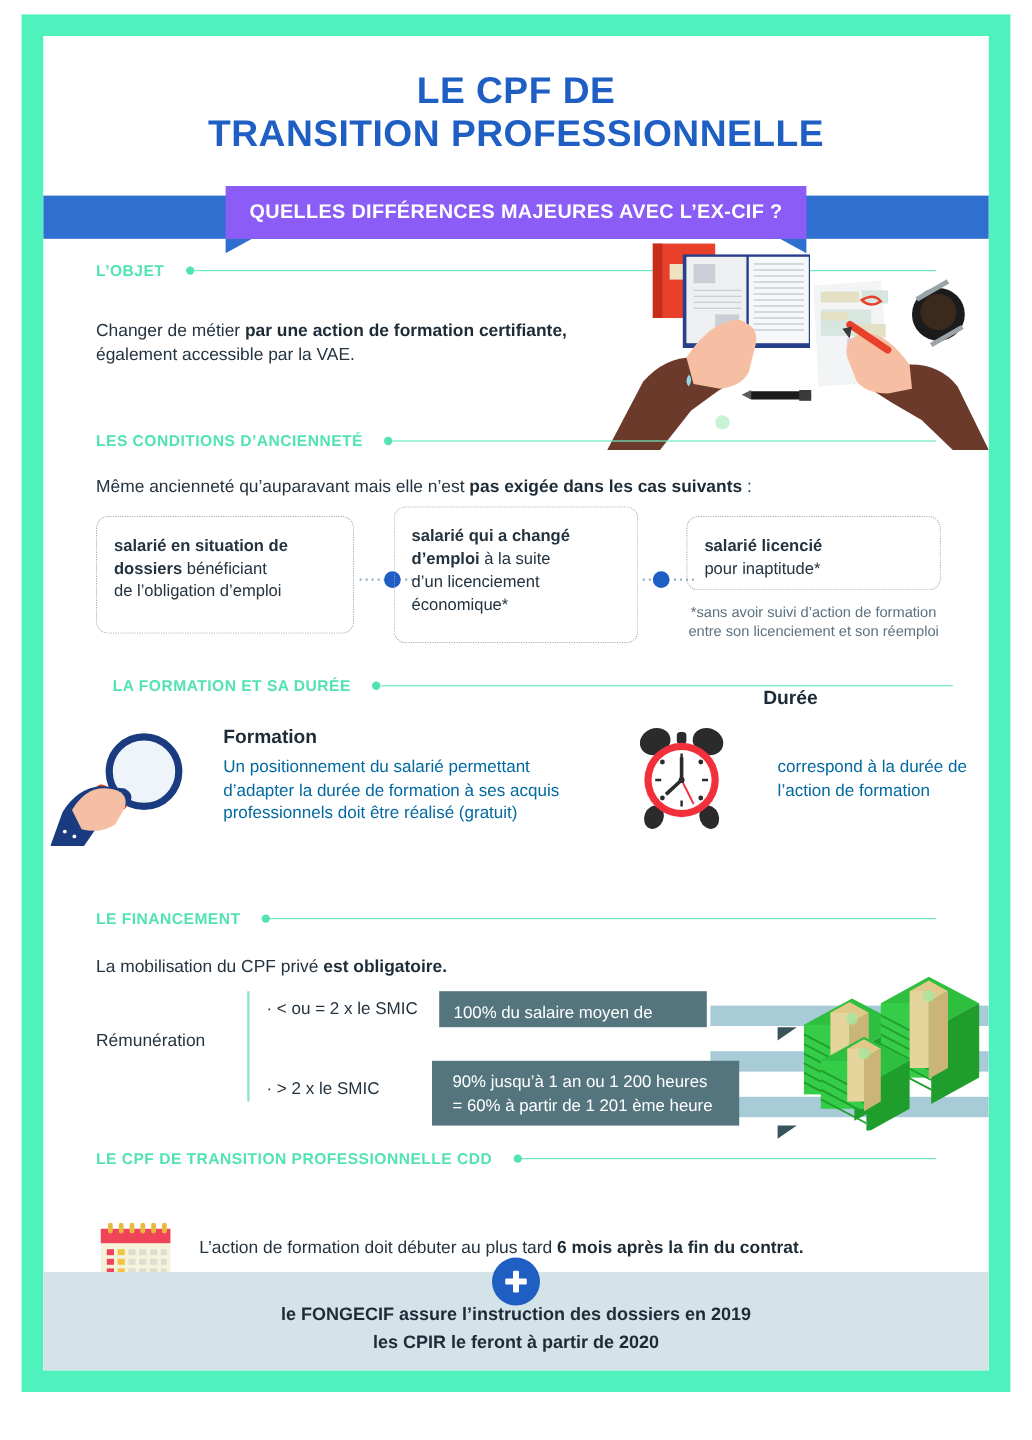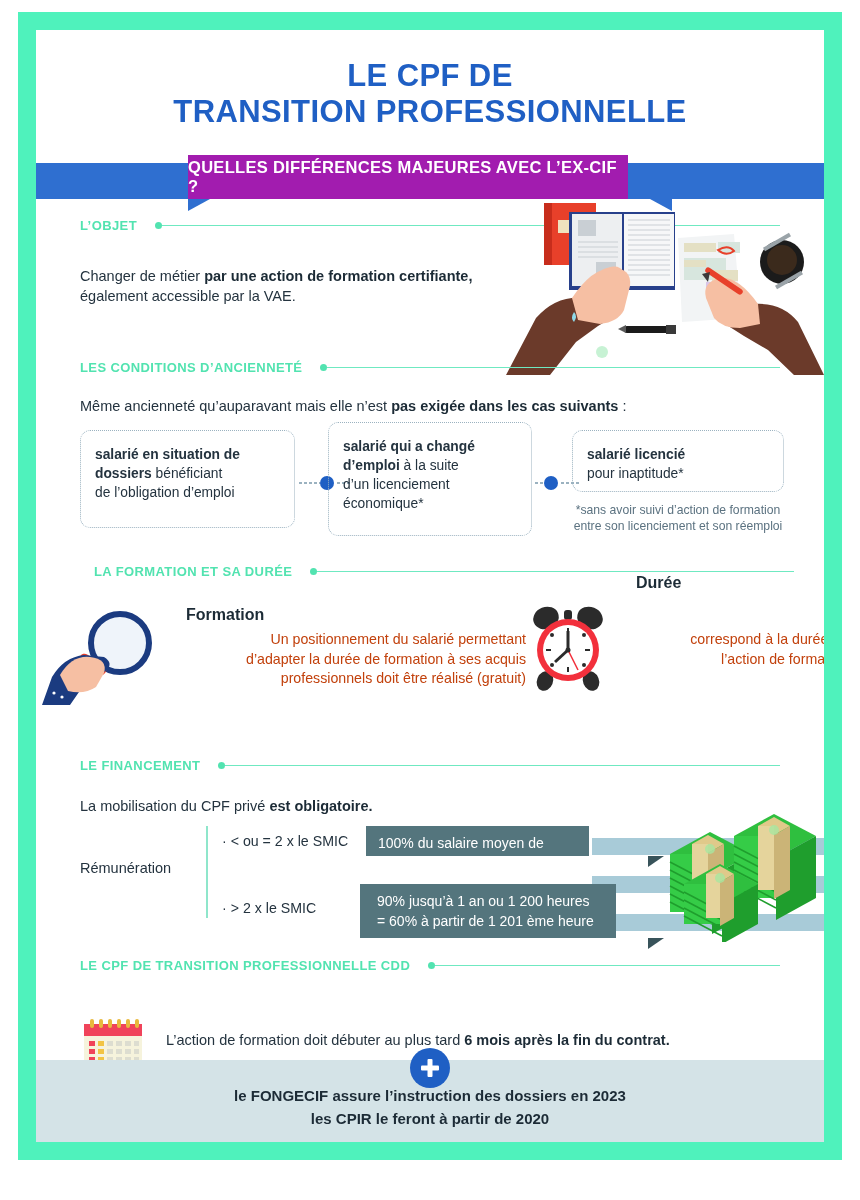--- a/index.html
+++ b/index.html
@@ -51,22 +51,22 @@
     border-left:22px solid #2F6FD0;
     border-bottom:12px solid transparent;
   }
   .ribbon-fold-r{
     position:absolute;right:152px;top:44px;
     width:0;height:0;
     border-right:22px solid #2F6FD0;
     border-bottom:12px solid transparent;
   }
   .ribbon-core{
-    position:absolute;left:152px;top:0px;width:440px;height:44px;
-    background:#a21caf;
+    position:absolute;left:152px;top:0px;width:484px;height:44px;
+    background:#8b5cf6;
     display:flex;align-items:center;justify-content:center;
   }
   .ribbon-core span{
     color:#ffffff;font-weight:bold;font-size:16.5px;letter-spacing:.3px;
   }
 
   
   .sec{position:absolute;display:flex;align-items:center;}
   .sec .lbl{
     color:#52E3B0;font-weight:bold;font-size:13px;
@@ -109,21 +109,21 @@
   .footnote{
     position:absolute;color:#5B7280;font-size:12.2px;line-height:16px;
     text-align:center;
   }
 
   
   .subhead{
     position:absolute;color:#1C2B36;font-weight:bold;font-size:16px;
   }
   .sub-txt{
-    position:absolute;color:#c2410c;font-size:14.2px;line-height:19.5px;text-align:right;
+    position:absolute;color:#0369a1;font-size:14.2px;line-height:19.5px;
   }
 
   
   .rem-label{
     position:absolute;color:#24333F;font-size:14.5px;
   }
   .rem-divider{
     position:absolute;width:2px;background:#8FE6CB;
   }
   .rem-cond{
@@ -501,18 +501,18 @@
     </div>
 
     <div class="footband"></div>
     <div class="plusbadge">
       <svg width="22" height="22" viewBox="0 0 22 22">
         <rect x="8.5" y="2" width="5" height="18" rx="1" fill="#ffffff"></rect>
         <rect x="2" y="8.5" width="18" height="5" rx="1" fill="#ffffff"></rect>
       </svg>
     </div>
     <div class="foot-txt">
-      <span>le FONGECIF assure l’instruction des dossiers en 2023</span><br>
+      <span>le FONGECIF assure l’instruction des dossiers en 2019</span><br>
       <span>les CPIR le feront à partir de 2020</span>
     </div>
 
   </div>
 </div>
 
 </body></html>

